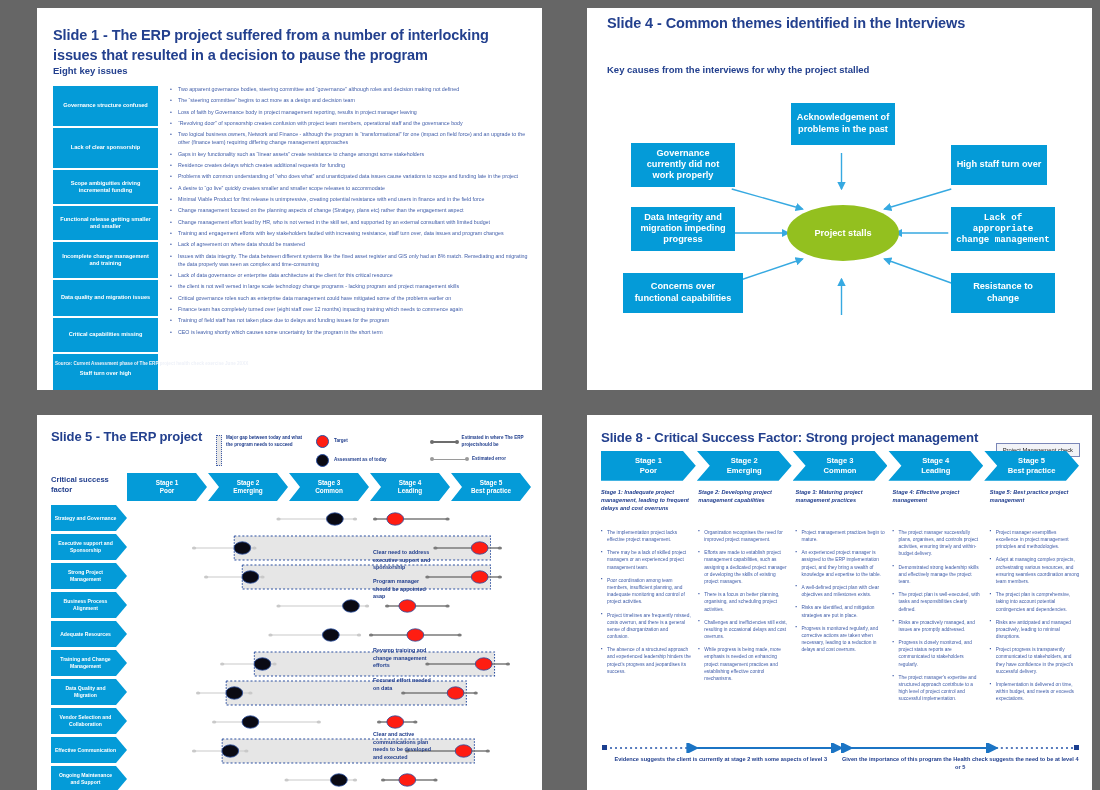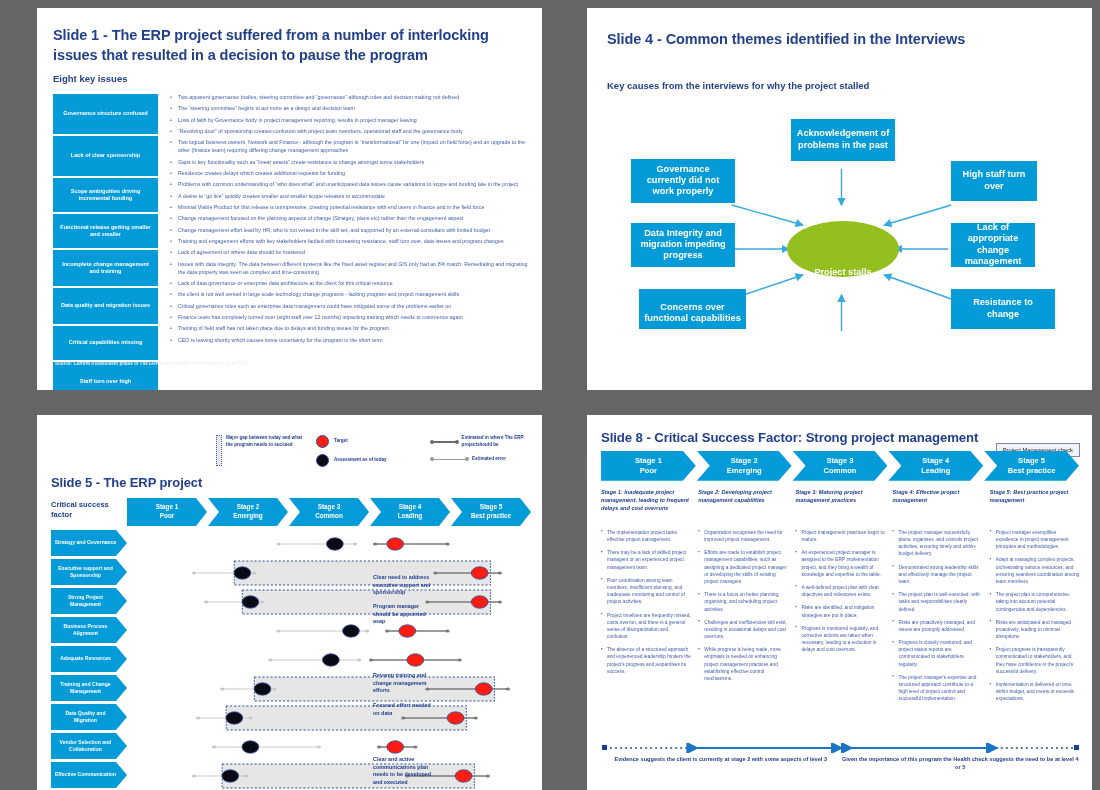--- a/index.html
+++ b/index.html
@@ -32,21 +32,21 @@
   }
   .ssub {
     color: #23408e;
     font-weight: bold;
     font-size: 9.5px;
   }
 
   
   #slide1 { padding: 18px 14px 0 16px; }
   #slide1 .stitle { padding-right: 6px; }
-  #slide1 .ssub { margin-top: 8px; }
+  #slide1 .ssub { margin-top: 0; }
   .s1body { display: flex; margin-top: 10px; }
   .s1left { width: 105px; flex: 0 0 105px; }
   .issue-box {
     background: #049BD8;
     color: #ffffff;
     font-size: 5.6px;
     font-weight: bold;
     text-align: center;
     display: flex; align-items: center; justify-content: center;
     padding: 2px 4px;
@@ -65,21 +65,21 @@
   .blt .txt { flex: 1; }
   .srcnote {
     position: absolute;
     left: 18px; bottom: 24px;
     font-size: 4.6px;
     color: #eef1f8;
     font-weight: bold;
   }
 
   
-  #slide4 { padding: 22px 16px 0 20px; }
+  #slide4 { padding: 6px 16px 0 20px; }
   #slide4 .ssub { margin-top: 30px; }
   .fish { position: relative; height: 280px; margin-top: 6px; }
   .fbox {
     position: absolute;
     background: #049BD8;
     color: #fff;
     font-weight: bold;
     font-size: 9.2px;
     line-height: 1.22;
     text-align: center;
@@ -87,27 +87,27 @@
     padding: 4px 5px;
   }
   .center-oval {
     position: absolute;
     background: #8DC63F;
     background: #93C01F;
     border-radius: 50%;
     color: #fff;
     font-weight: bold;
     font-size: 9.2px;
-    display: flex; align-items: flex-end; justify-content: center;
+    display: flex; align-items: center; justify-content: center;
   }
   .fish svg { position: absolute; left: 0; top: 0; width: 100%; height: 100%; }
 
   
   #slide5 { padding: 14px 10px 0 14px; }
-  #slide5 .stitle { font-size: 13px; line-height: 1.3; margin-top: 46px; }
+  #slide5 .stitle { font-size: 13px; line-height: 1.3; }
   .s5top { display: flex; align-items: flex-start; }
   .s5legend { display: flex; margin-left: 10px; margin-top: 6px; flex: 1; gap: 8px; }
   .leg-gap { display: flex; align-items: flex-start; gap: 4px; width: 92px; }
   .gapbar {
     width: 9px; height: 31px;
     background: #E8E8E8;
     border: 1px dotted #3F5CA8;
   }
   .leg-lbl { font-size: 4.6px; color: #23408e; font-weight: bold; line-height: 1.5; }
   .leg-dots { display: flex; flex-direction: column; gap: 6px; width: 108px; }
@@ -371,30 +371,30 @@
           <line x1="345" y1="202" x2="278" y2="178"></line>
           <line x1="235" y1="234" x2="235" y2="198"></line>
         </g>
       </svg>
       <div class="fbox" style="left:184px; top:22px; width:104px; height:42px;">
         <span>Acknowledgement of problems in the past</span>
       </div>
       <div class="fbox" style="left:24px; top:62px; width:104px; height:44px;">
         <span>Governance currently did not work properly</span>
       </div>
-      <div class="fbox" style="left:344px; top:64px; width:86px; height:40px;">
+      <div class="fbox" style="left:344px; top:64px; width:96px; height:40px;">
         <span>High staff turn over</span>
       </div>
       <div class="fbox" style="left:24px; top:126px; width:104px; height:44px;">
         <span>Data Integrity and migration impeding progress</span>
       </div>
-      <div class="fbox" style="left:344px; top:126px; width:84px; height:44px;">
+      <div class="fbox" style="left:344px; top:126px; width:104px; height:44px;font-family:Liberation Mono, monospace;">
         <span>Lack of appropriate change management</span>
       </div>
-      <div class="fbox" style="left:32px; top:192px; width:107px; height:40px;align-items:flex-end;">
+      <div class="fbox" style="left:16px; top:192px; width:120px; height:40px;">
         <span>Concerns over functional capabilities</span>
       </div>
       <div class="fbox" style="left:344px; top:192px; width:104px; height:40px;">
         <span>Resistance to change</span>
       </div>
       <div class="center-oval" style="left:180px; top:124px; width:112px; height:56px;">
         <span>Project stalls</span>
       </div>
     </div>
   </div>

